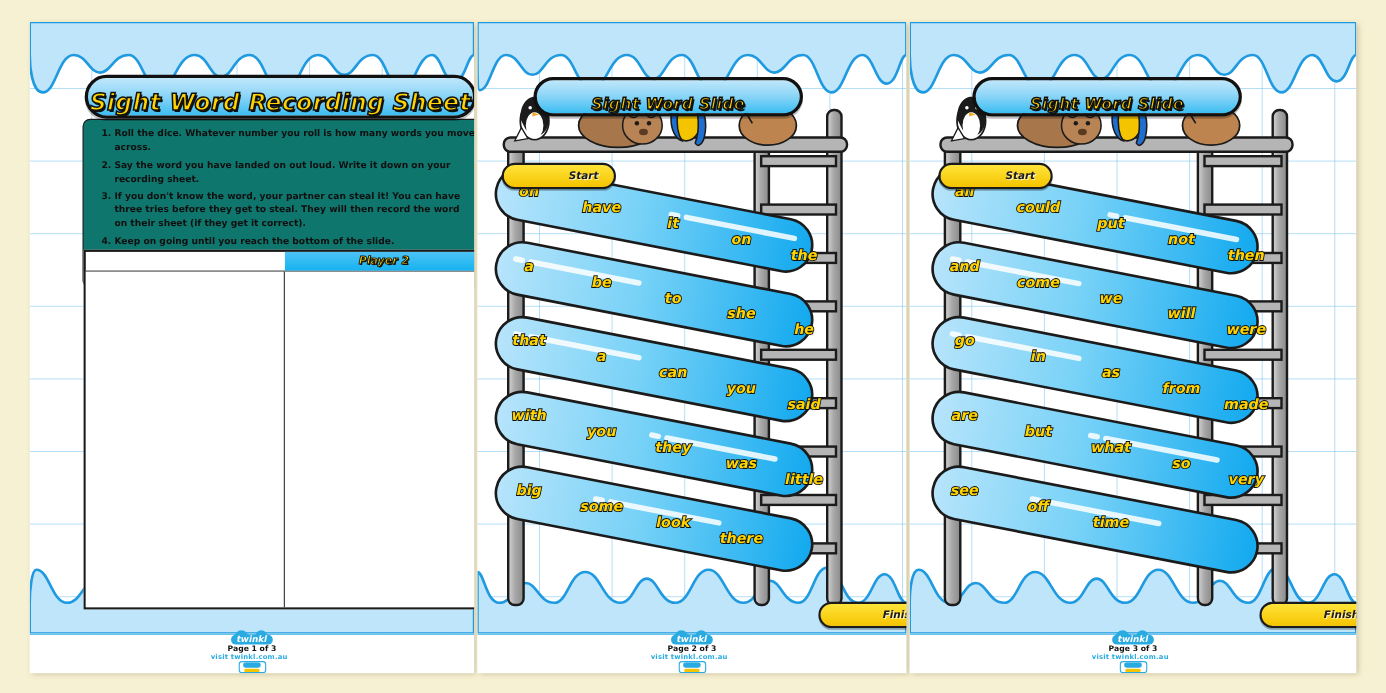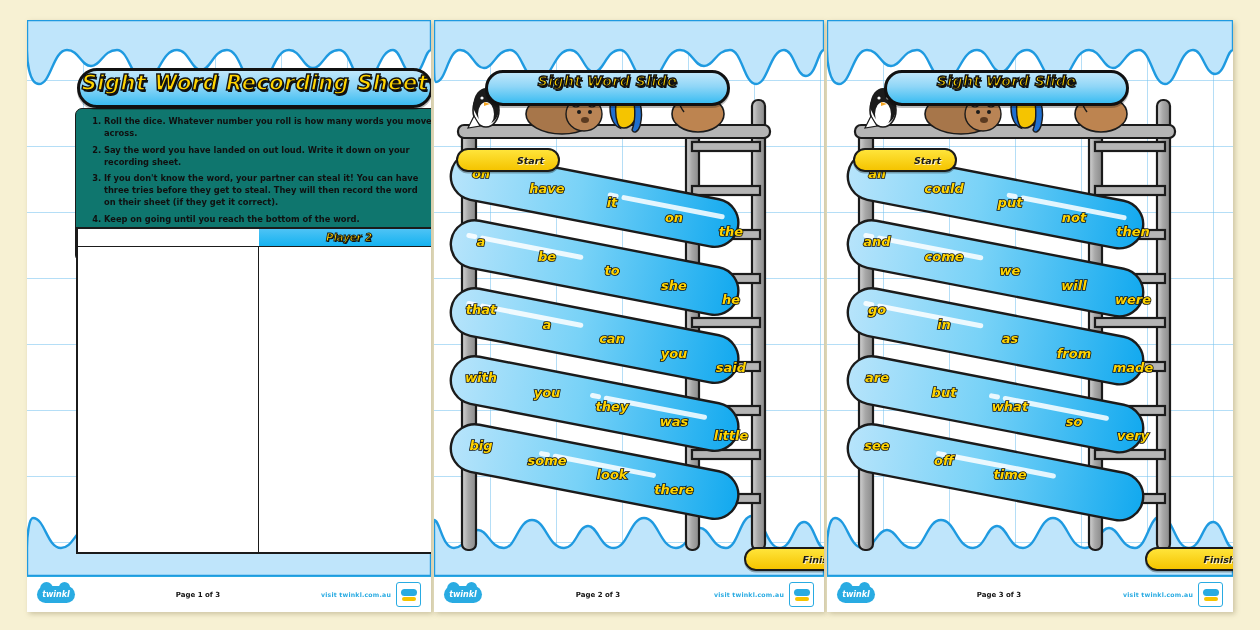--- a/index.html
+++ b/index.html
@@ -34,21 +34,21 @@
   .drip{position:absolute;left:0;width:100%;pointer-events:none;}
   .drip svg{display:block;width:100%;height:100%;}
   .drip-top{top:0;height:78px;}
   .drip-bot{bottom:36px;height:62px;}
 
   
   .title-pill{
     position:absolute;z-index:6;
     border:3px solid #111;border-radius:999px;
     background:linear-gradient(to bottom,#bfe7fb 0%,#8fd6f7 45%,#3bbdf2 100%);
-    display:flex;align-items:flex-start;justify-content:center;
+    display:flex;align-items:flex-end;justify-content:center;
     box-shadow:0 2px 0 rgba(0,0,0,.25);
   }
   .title-pill span{
     font-family:"DejaVu Sans",sans-serif;
     font-weight:bold;font-style:italic;
     color:#ffd400;
     -webkit-text-stroke:1.4px #111;
     text-shadow:1.5px 1.5px 0 #111;
     letter-spacing:.5px;white-space:nowrap;
   }
@@ -104,21 +104,21 @@
     font-size:9.5px;color:#1b1b1b;
     text-shadow:1px 1px 0 rgba(255,255,255,.75);
     box-shadow:0 1.5px 0 rgba(0,0,0,.3);
     padding-left:45px;
   }
 
   
   .footer{
     position:absolute;left:0;bottom:0;width:100%;height:36px;
     background:#fff;border-top:1.4px solid #2aa9e0;z-index:10;
-    display:flex;align-items:center;box-sizing:border-box;padding:0 10px;
+    display:flex;align-items:center;box-sizing:border-box;padding:0 10px;flex-direction:column;
   }
   .tw-logo{
     width:38px;height:17px;border-radius:999px;background:#29abe2;
     display:flex;align-items:center;justify-content:center;
     color:#fff;font-size:8px;font-weight:bold;font-style:italic;
     font-family:"DejaVu Sans",sans-serif;position:relative;
   }
   .tw-logo:before,.tw-logo:after{
     content:"";position:absolute;background:#29abe2;border-radius:50%;
   }
@@ -187,21 +187,21 @@
 
     <div class="title-pill" id="t1">
       <span>Sight Word Recording Sheet</span>
     </div>
 
     <div class="instructions">
       <ol>
         <li>Roll the dice. Whatever number you roll is how many words you move across.</li>
         <li>Say the word you have landed on out loud. Write it down on your recording sheet.</li>
         <li>If you don't know the word, your partner can steal it! You can have three tries before they get to steal. They will then record the word on their sheet (if they get it correct).</li>
-        <li>Keep on going until you reach the bottom of the word.</li>
+        <li>Keep on going until you reach the bottom of the slide.</li>
         <li>The winner is the person with the most words recorded on their sheet.</li>
       </ol>
     </div>
 
     <div class="rec-table">
       <div class="rec-head">
         <div class="c1">Player 1</div>
         <div class="c2">Player 2</div>
       </div>
       <div class="rec-body">

